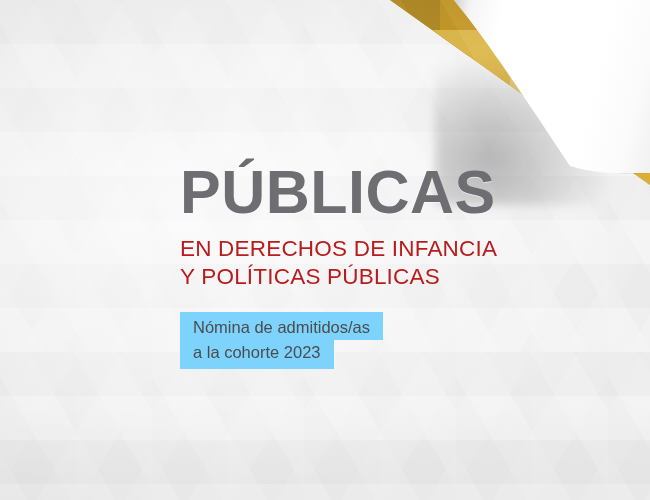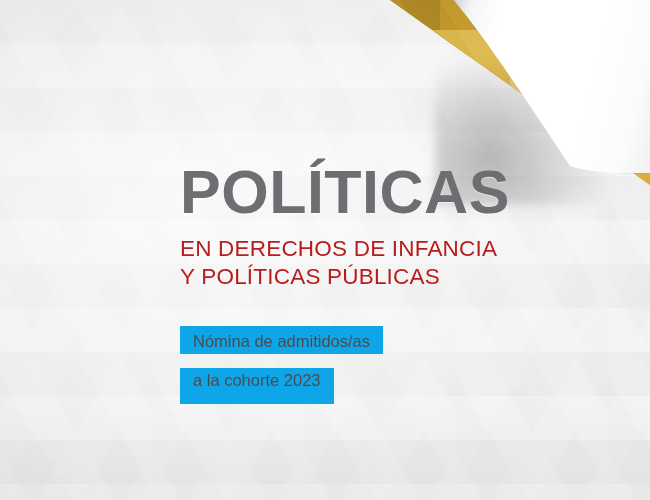--- a/index.html
+++ b/index.html
@@ -181,27 +181,26 @@
   .caption {
     position: absolute;
     left: 180px;
     top: 312px;
     font-size: 16.5px;
     line-height: 1.0;
     color: #4c4c4f;
   }
   .caption .cap-line {
     display: block;
-    background: #0ea5e9;
+    background: #7dd3fc;
     padding: 7px 13px 7px 13px;
     width: max-content;
-    margin-top: 14px;
   }
   .caption .cap-line.line1 { padding-bottom: 4px; }
-  .caption .cap-line.line2 { padding-top: 4px; padding-bottom: 16px; }
+  .caption .cap-line.line2 { padding-top: 4px; padding-bottom: 9px; }
 </style>
 </head>
 <body>
 
 <div id="banner">
 
   <div class="hex-bg"></div>
   <div class="hex-bg layer2"></div>
   <div class="hex-bg layer3"></div>
   <div class="hex-bg layer4"></div>
@@ -224,21 +223,21 @@
     </div>
     <div class="gold-diag"></div>
     <div class="gold-shade"></div>
   </div>
 
   <div class="curl-shadow"></div>
   <div class="curl-flap"></div>
   <div class="curl-edge"></div>
 
   <div class="headline-block">
-    <h1 class="title-main">POLÍTICAS</h1>
+    <h1 class="title-main">PÚBLICAS</h1>
     <p class="subtitle">EN DERECHOS DE INFANCIA
 Y POLÍTICAS PÚBLICAS</p>
   </div>
 
   <div class="caption">
     <span class="cap-line line1">Nómina de admitidos/as</span>
     <span class="cap-line line2">a la cohorte 2023</span>
   </div>
 
 </div>

